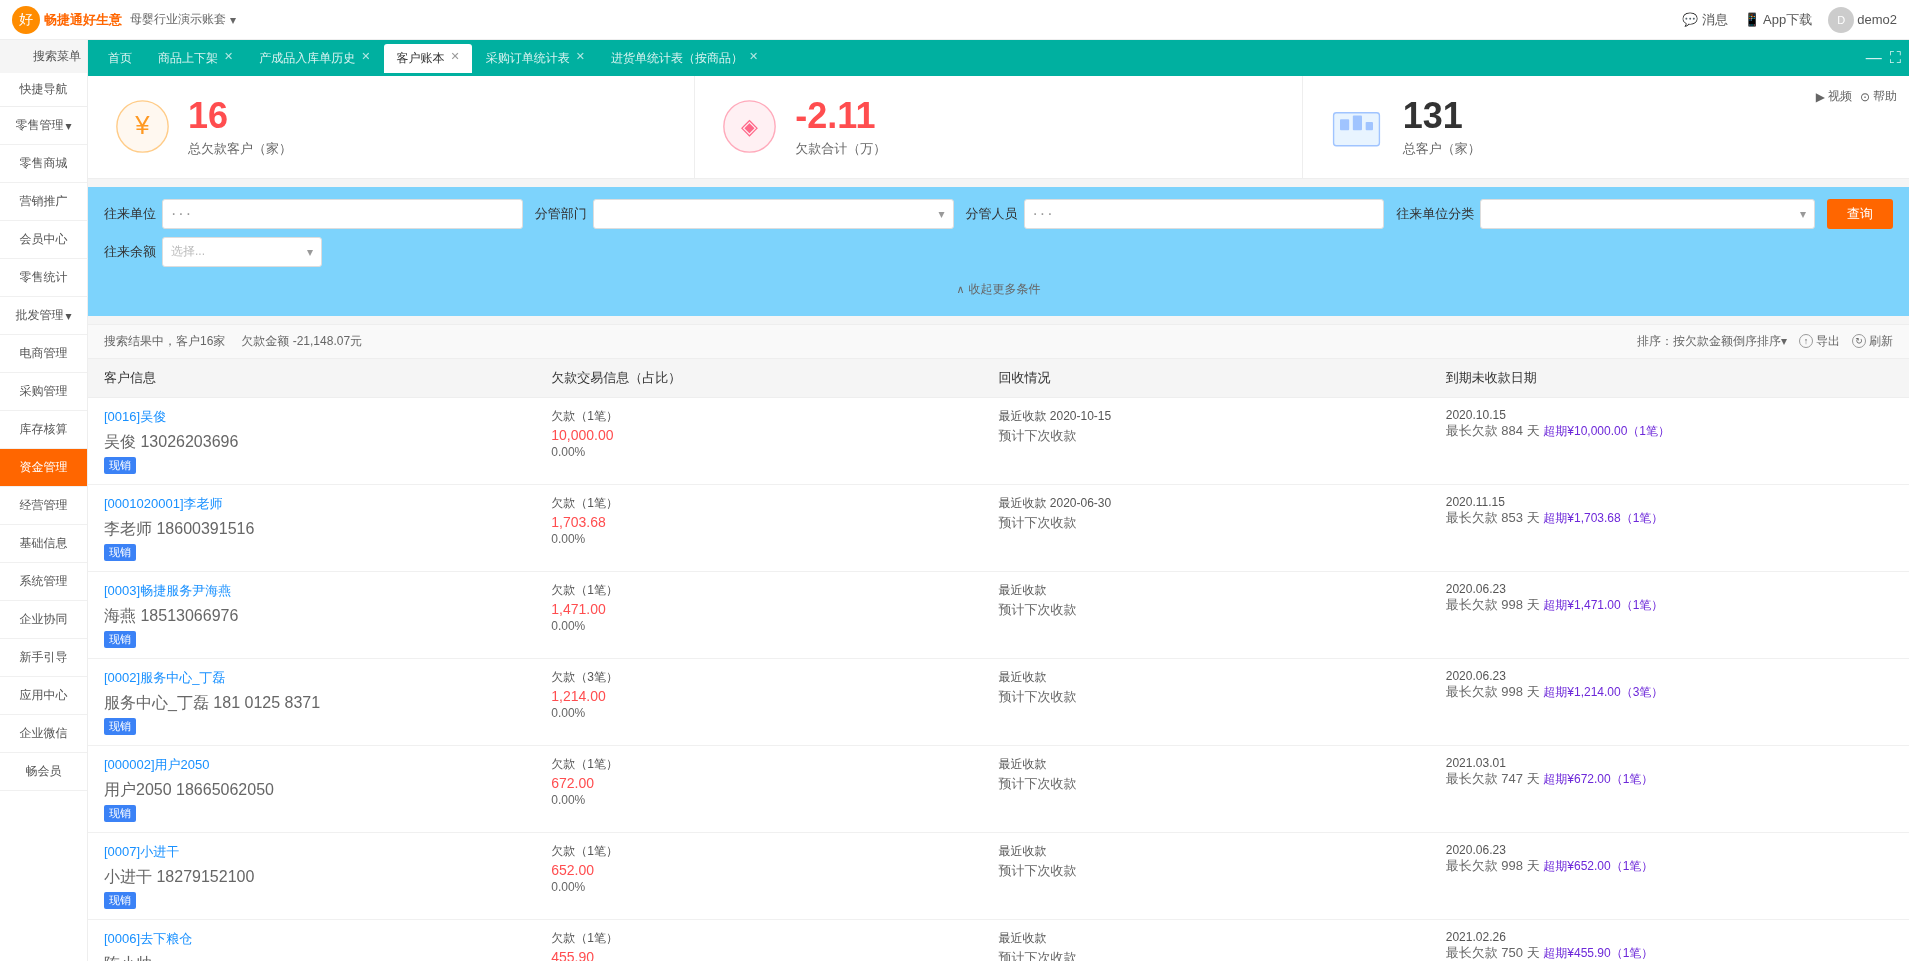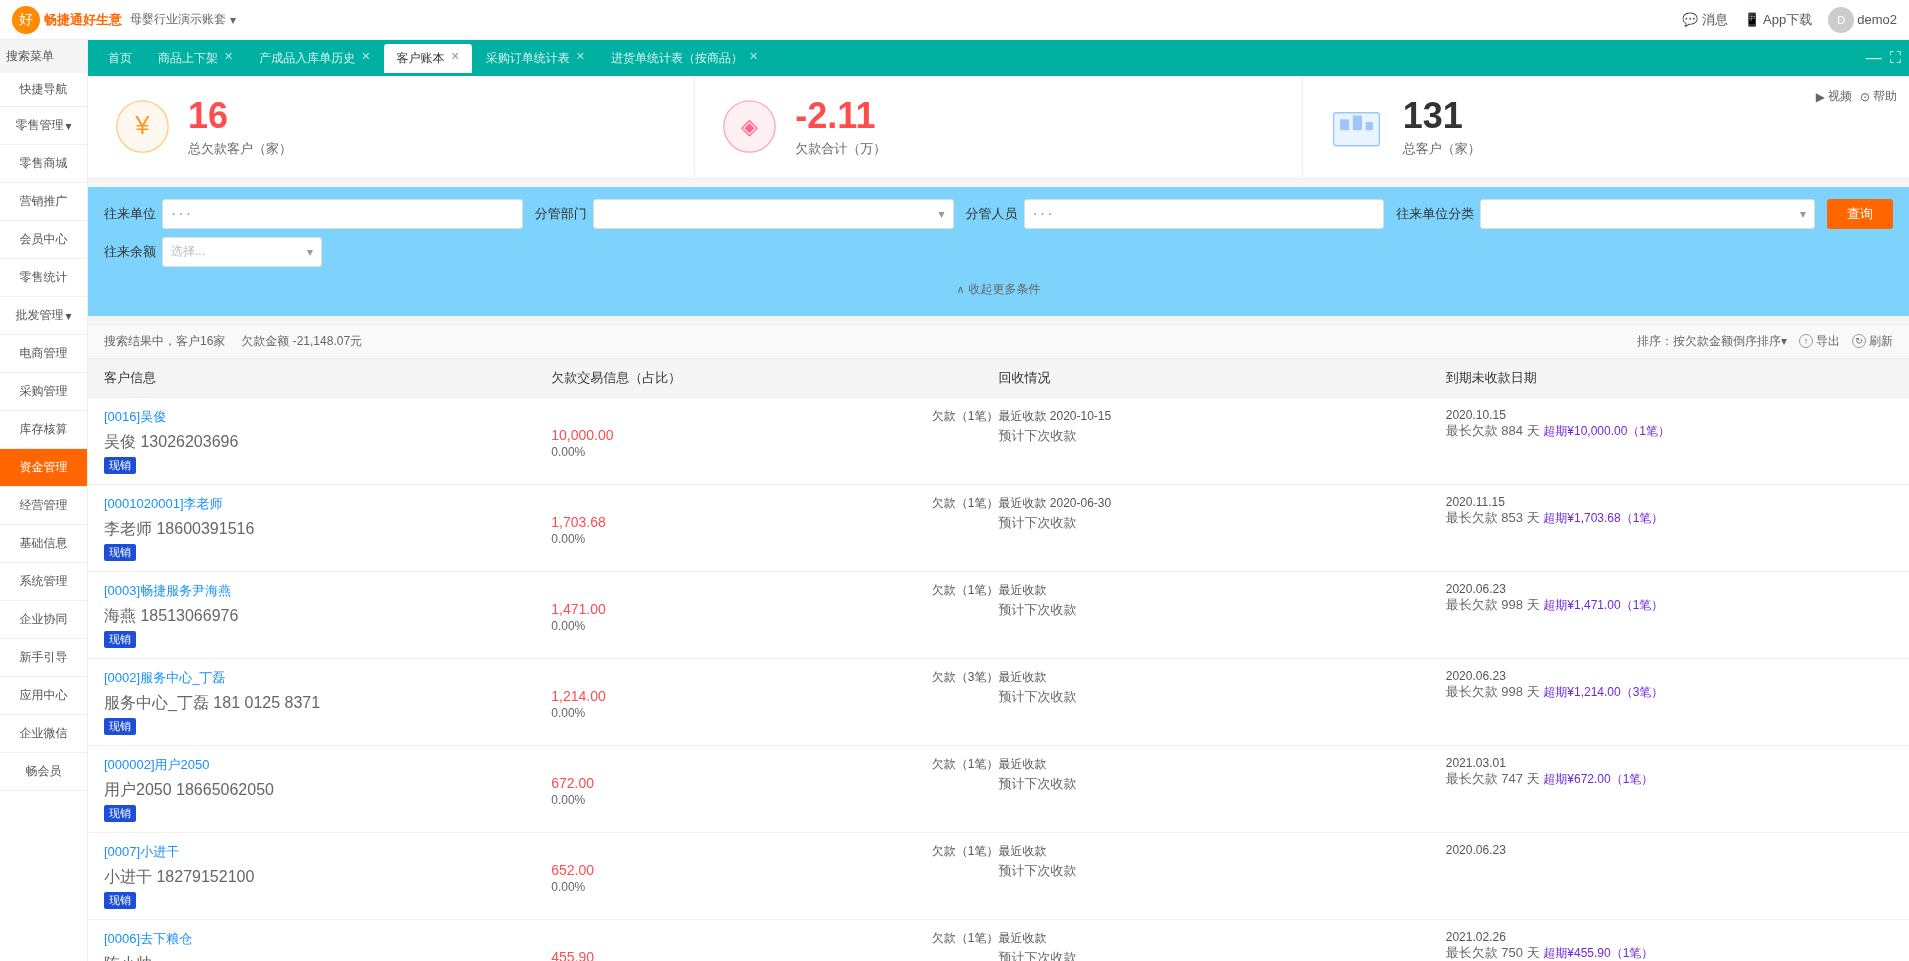--- a/index.html
+++ b/index.html
@@ -15,21 +15,21 @@
     .industry-selector { font-size: 12px; color: #666; display: flex; align-items: center; gap: 4px; cursor: pointer; }
     .top-bar-right { display: flex; align-items: center; gap: 16px; font-size: 13px; color: #555; }
     .top-bar-right span { cursor: pointer; display: flex; align-items: center; gap: 3px; }
     .avatar { width: 26px; height: 26px; border-radius: 50%; background: #ccc; display: flex; align-items: center; justify-content: center; color: #fff; font-size: 11px; }
 
     
     .main-layout { display: flex; flex: 1; overflow: hidden; }
 
     
     .sidebar { width: 88px; background: #fff; border-right: 1px solid #eee; display: flex; flex-direction: column; overflow-y: auto; }
-    .sidebar-search { padding: 8px 6px; background: #f5f5f5; text-align: left; font-size: 12px; color: #555; cursor: pointer; }
+    .sidebar-search { padding: 8px 6px; background: #f5f5f5; text-align: right; font-size: 12px; color: #555; cursor: pointer; }
     .sidebar-quick-nav { padding: 8px 0; text-align: center; font-size: 12px; color: #555; cursor: pointer; border-bottom: 1px solid #eee; }
     .sidebar-item { padding: 10px 6px; text-align: center; font-size: 12px; color: #555; cursor: pointer; border-bottom: 1px solid #f0f0f0; }
     .sidebar-item.active { background: #ff6600; color: white; }
     .sidebar-item-with-arrow { display: flex; align-items: center; justify-content: center; gap: 2px; }
 
     
     .content-area { flex: 1; display: flex; flex-direction: column; overflow: hidden; }
 
     
     .tab-bar { display: flex; align-items: center; background: #00b0a0; padding: 0 8px; height: 36px; gap: 2px; }
@@ -77,24 +77,24 @@
     .results-action { display: flex; align-items: center; gap: 3px; cursor: pointer; color: #666; }
     .results-action .icon-circle { width: 14px; height: 14px; border-radius: 50%; border: 1px solid; display: inline-flex; align-items: center; justify-content: center; font-size: 9px; }
     .sort-select { display: flex; align-items: center; cursor: pointer; }
 
     
     .data-table { background: #fff; }
     .table-header { display: grid; grid-template-columns: 2fr 2fr 2fr 2fr; padding: 10px 16px; background: #f5f5f5; border-bottom: 1px solid #eee; font-size: 13px; font-weight: 500; color: #333; }
     .table-row { display: grid; grid-template-columns: 2fr 2fr 2fr 2fr; padding: 10px 16px; border-bottom: 1px solid #f0f0f0; background: #fff; align-items: start; }
     .customer-name { color: #1890ff; font-size: 13px; cursor: pointer; }
     .customer-info { font-size: 16px; color: #666; margin-top: 6px; }
-    .customer-tag { display: inline-block; background: #1d4ed8; color: white; font-size: 11px; padding: 1px 5px; border-radius: 2px; margin-top: 4px; }
+    .customer-tag { display: inline-block; background: #3b82f6; color: white; font-size: 11px; padding: 1px 5px; border-radius: 2px; margin-top: 4px; }
     .debt-amount { color: #ff4d4f; font-size: 14px; font-weight: 500; margin-top: 2px; }
     .debt-ratio { color: #666; font-size: 12px; margin-top: 2px; }
-    .debt-label { font-size: 12px; color: #555; text-align: right; }
+    .debt-label { font-size: 12px; color: #555; }
     .collection-info { font-size: 12px; color: #555; }
     .collection-next { color: #666; margin-top: 2px; }
     .overdue-date { font-size: 12px; color: #555; }
     .overdue-link { color: #6d28d9; cursor: pointer; margin-top: 3px; font-size: 12px; }
     .overdue-days { color: #666; }
   </style>
 </head>
 <body>
 
 <div class="app-container">
@@ -446,20 +446,24 @@
               <div class="debt-label">欠款（1笔）</div>
               <div class="debt-amount">652.00</div>
               <div class="debt-ratio">0.00%</div>
             </div>
             <div>
               <div class="collection-info">最近收款</div>
               <div class="collection-next">预计下次收款</div>
             </div>
             <div>
               <div class="overdue-date">2020.06.23</div>
+              <div class="overdue-days">
+                <span>最长欠款 998 天</span>
+                <span class="overdue-link">超期¥652.00（1笔）</span>
+              </div>
             </div>
           </div>
 
           <div class="table-row">
             <div>
               <div class="customer-name">[0006]去下粮仓</div>
               <div class="customer-info">陈小帅</div>
               <div class="customer-tag">现销</div>
             </div>
             <div>

